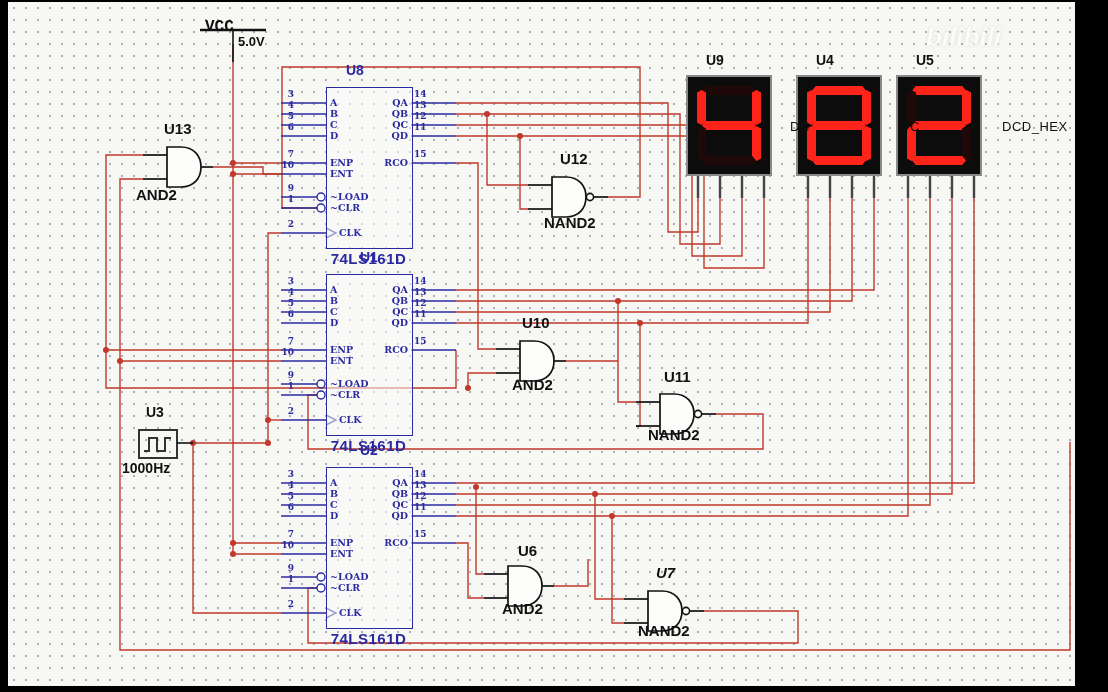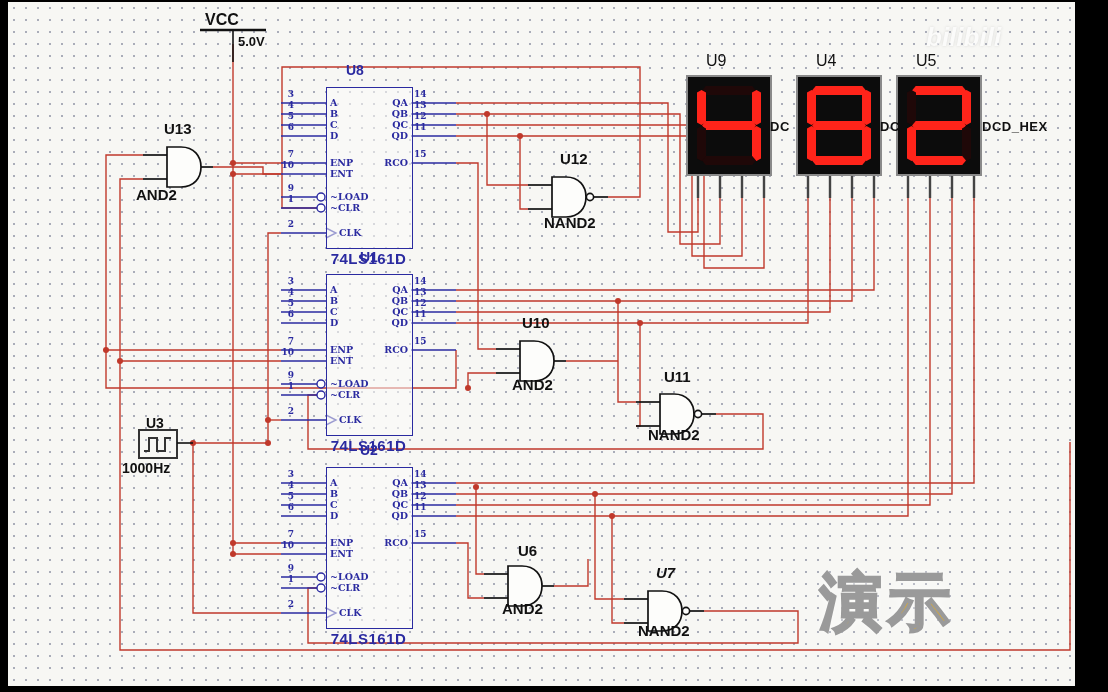--- a/index.html
+++ b/index.html
@@ -10,22 +10,22 @@
   .lbl{position:absolute;white-space:pre;z-index:5;}
   .chip-body{position:absolute;border:1.6px solid #2a2aa0;background:rgba(252,252,250,0.55);z-index:3;}
   .chip-ref{color:#2a2aa0;font-weight:bold;font-size:14px;}
   .chip-part{color:#2a2aa0;font-weight:bold;font-size:15px;text-align:center;width:125px;letter-spacing:.5px;}
   .pin-name{color:#2a2aa0;font-family:"DejaVu Serif",serif;font-weight:bold;font-size:9.5px;z-index:4;}
   .pin-num{color:#2a2aa0;font-family:"DejaVu Serif",serif;font-weight:bold;font-size:9px;width:36px;z-index:4;}
   .pn-l{text-align:right;} .pn-r{text-align:left;}
   .gate-ref,.gate-type{color:#111;font-weight:bold;font-size:15px;}
   .disp-box{position:absolute;background:#0c0c0c;border:2px solid #8a8a8a;z-index:3;}
   .seg{position:absolute;}
-  .disp-ref{color:#111;font-weight:normal;font-size:16px;}
-  .dcd-lbl{color:#111;font-weight:bold;font-size:13px;letter-spacing:.5px;}
+  .disp-ref{color:#111;font-weight:bold;font-size:14px;}
+  .dcd-lbl{color:#111;font-weight:normal;font-size:13px;letter-spacing:.5px;padding-left:20px;}
   .vcc-lbl{color:#111;font-weight:bold;font-size:16px;}
   .volt-lbl{color:#111;font-weight:bold;font-size:13px;}
   .clk-ref{color:#111;font-weight:bold;font-size:14px;}
   .clk-freq{color:#111;font-weight:bold;font-size:14px;}
   .wm-demo{color:#f3b00c;font-size:62px;font-weight:bold;-webkit-text-stroke:2.5px #9a9a9a;
     text-shadow:0 0 8px rgba(255,255,255,.9);letter-spacing:6px;z-index:8;}
   .wm-site{color:#ffffff;font-size:26px;font-weight:bold;font-style:italic;opacity:.55;
     text-shadow:0 0 3px #bbb;z-index:8;}
 </style>
 </head>
@@ -193,27 +193,26 @@
       <polyline points="800,170 800,196" fill="none" stroke="#444" stroke-width="2.4"></polyline>
       <polyline points="822,170 822,196" fill="none" stroke="#444" stroke-width="2.4"></polyline>
       <polyline points="844,170 844,196" fill="none" stroke="#444" stroke-width="2.4"></polyline>
       <polyline points="866,170 866,196" fill="none" stroke="#444" stroke-width="2.4"></polyline>
       <polyline points="900,170 900,196" fill="none" stroke="#444" stroke-width="2.4"></polyline>
       <polyline points="922,170 922,196" fill="none" stroke="#444" stroke-width="2.4"></polyline>
       <polyline points="944,170 944,196" fill="none" stroke="#444" stroke-width="2.4"></polyline>
       <polyline points="966,170 966,196" fill="none" stroke="#444" stroke-width="2.4"></polyline>
     </svg>
 
-  <div class="lbl vcc-lbl" style="left:197px;top:9px;">VCC</div>
+  <div class="lbl vcc-lbl" style="left:197px;top:16px;font-family:Liberation Mono, monospace;">VCC</div>
   <div class="lbl volt-lbl" style="left:230px;top:32px;">5.0V</div>
 
-  <div class="lbl clk-ref" style="left:138px;top:402px;margin-top:11px;">U3</div>
+  <div class="lbl clk-ref" style="left:138px;top:402px;">U3</div>
   <div class="lbl clk-freq" style="left:114px;top:458px;">1000Hz</div>
 
-  <div class="lbl wm-demo" style="left:812px;top:558px;">演示</div>
   <div class="lbl wm-site" style="left:918px;top:20px;">bilibili</div>
 <div class="chip-body" style="left: 318px; top: 85px; width: 85px; height: 160px;"></div>
     <div class="lbl chip-ref" style="left: 338px; top: 60px;">U8</div>
     <div class="lbl chip-part" style="left: 298px; top: 248px;">74LS161D</div>
     <div class="lbl pin-num pn-l" style="left: 250px; top: 87px; width: 36px;">3</div>
     <div class="lbl pin-name" style="left: 322px; top: 95px;">A</div>
     <div class="lbl pin-num pn-l" style="left: 250px; top: 98px; width: 36px;">4</div>
     <div class="lbl pin-name" style="left: 322px; top: 106px;">B</div>
     <div class="lbl pin-num pn-l" style="left: 250px; top: 109px; width: 36px;">5</div>
     <div class="lbl pin-name" style="left: 322px; top: 117px;">C</div>

